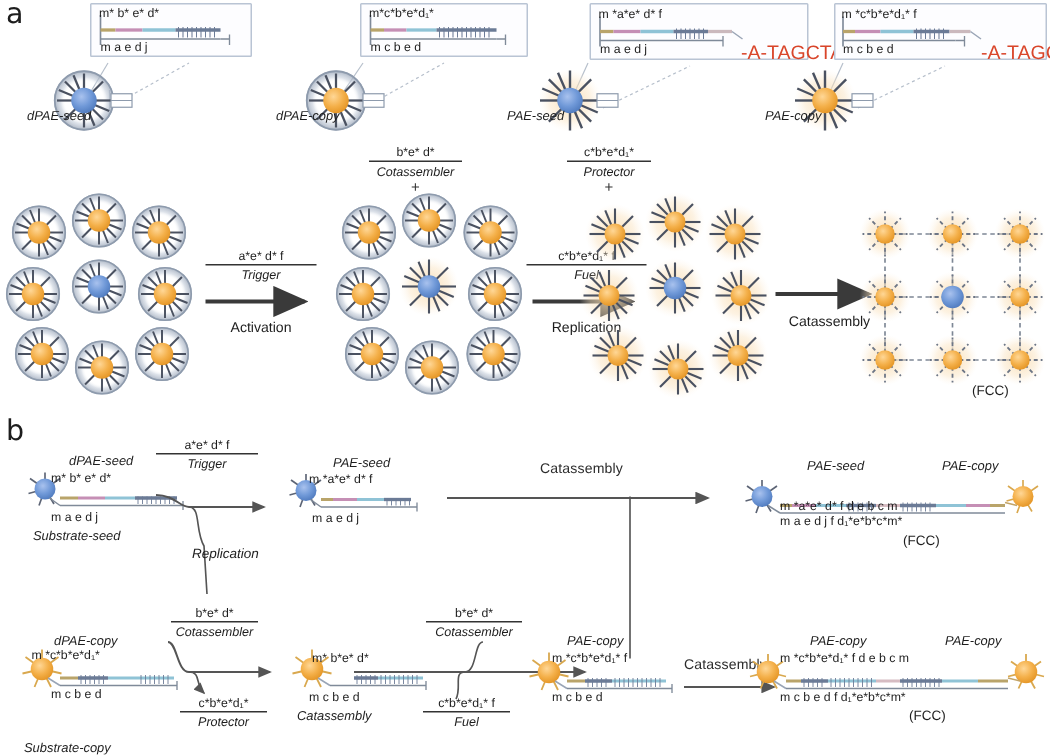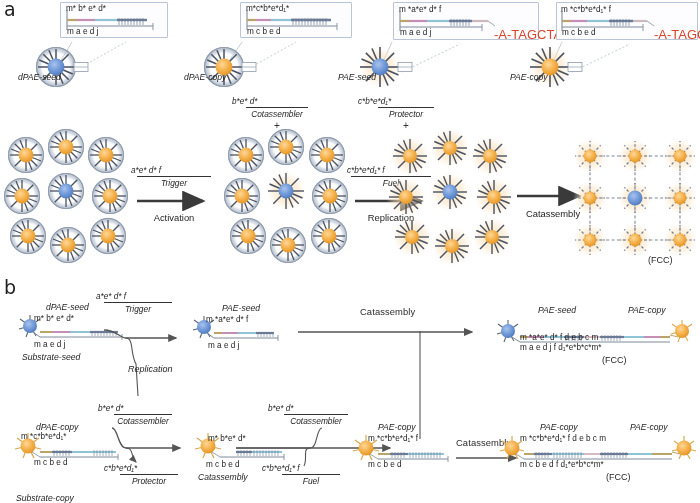--- a/index.html
+++ b/index.html
@@ -8,21 +8,21 @@
     font-family:"Liberation Sans","DejaVu Sans",sans-serif;
     color:#2b2b2b;
   }
   .fig{position:absolute;left:0;top:0;width:700px;height:503px;}
   .abs{position:absolute;}
   .panel-letter{font-size:19px;font-weight:400;color:#1d1d1d;font-family:"DejaVu Sans",sans-serif;}
   .lbl{font-size:8.5px;letter-spacing:.1px;white-space:nowrap;}
   .lbl-i{font-size:8.6px;font-style:italic;white-space:nowrap;color:#1d1d1d;}
   .dom{font-size:8.2px;white-space:nowrap;color:#1d1d1d;}
   .dom-star{font-size:8.2px;white-space:nowrap;color:#1d1d1d;}
-  .rxn-top{font-size:8.2px;white-space:nowrap;text-align:left;color:#1d1d1d;font-style:italic;}
+  .rxn-top{font-size:8.2px;white-space:nowrap;text-align:center;color:#1d1d1d;}
   .rxn-bot{font-size:8.4px;font-style:italic;white-space:nowrap;text-align:center;color:#1d1d1d;}
   .rxn-name{font-size:9.4px;white-space:nowrap;text-align:center;color:#1d1d1d;}
   .fcc{font-size:9px;white-space:nowrap;color:#1d1d1d;padding-left:28px;}
   .rule{border-top:1px solid #333;}
   .plus{font-size:10px;line-height:10px;text-align:center;color:#333;}
   .redseq{color:#d9452a;font-size:13px;white-space:nowrap;}
   .callout{
     position:absolute;border:1px solid #b9c4d4;background:#fdfdff;
     box-sizing:border-box;border-radius:1px;
   }

